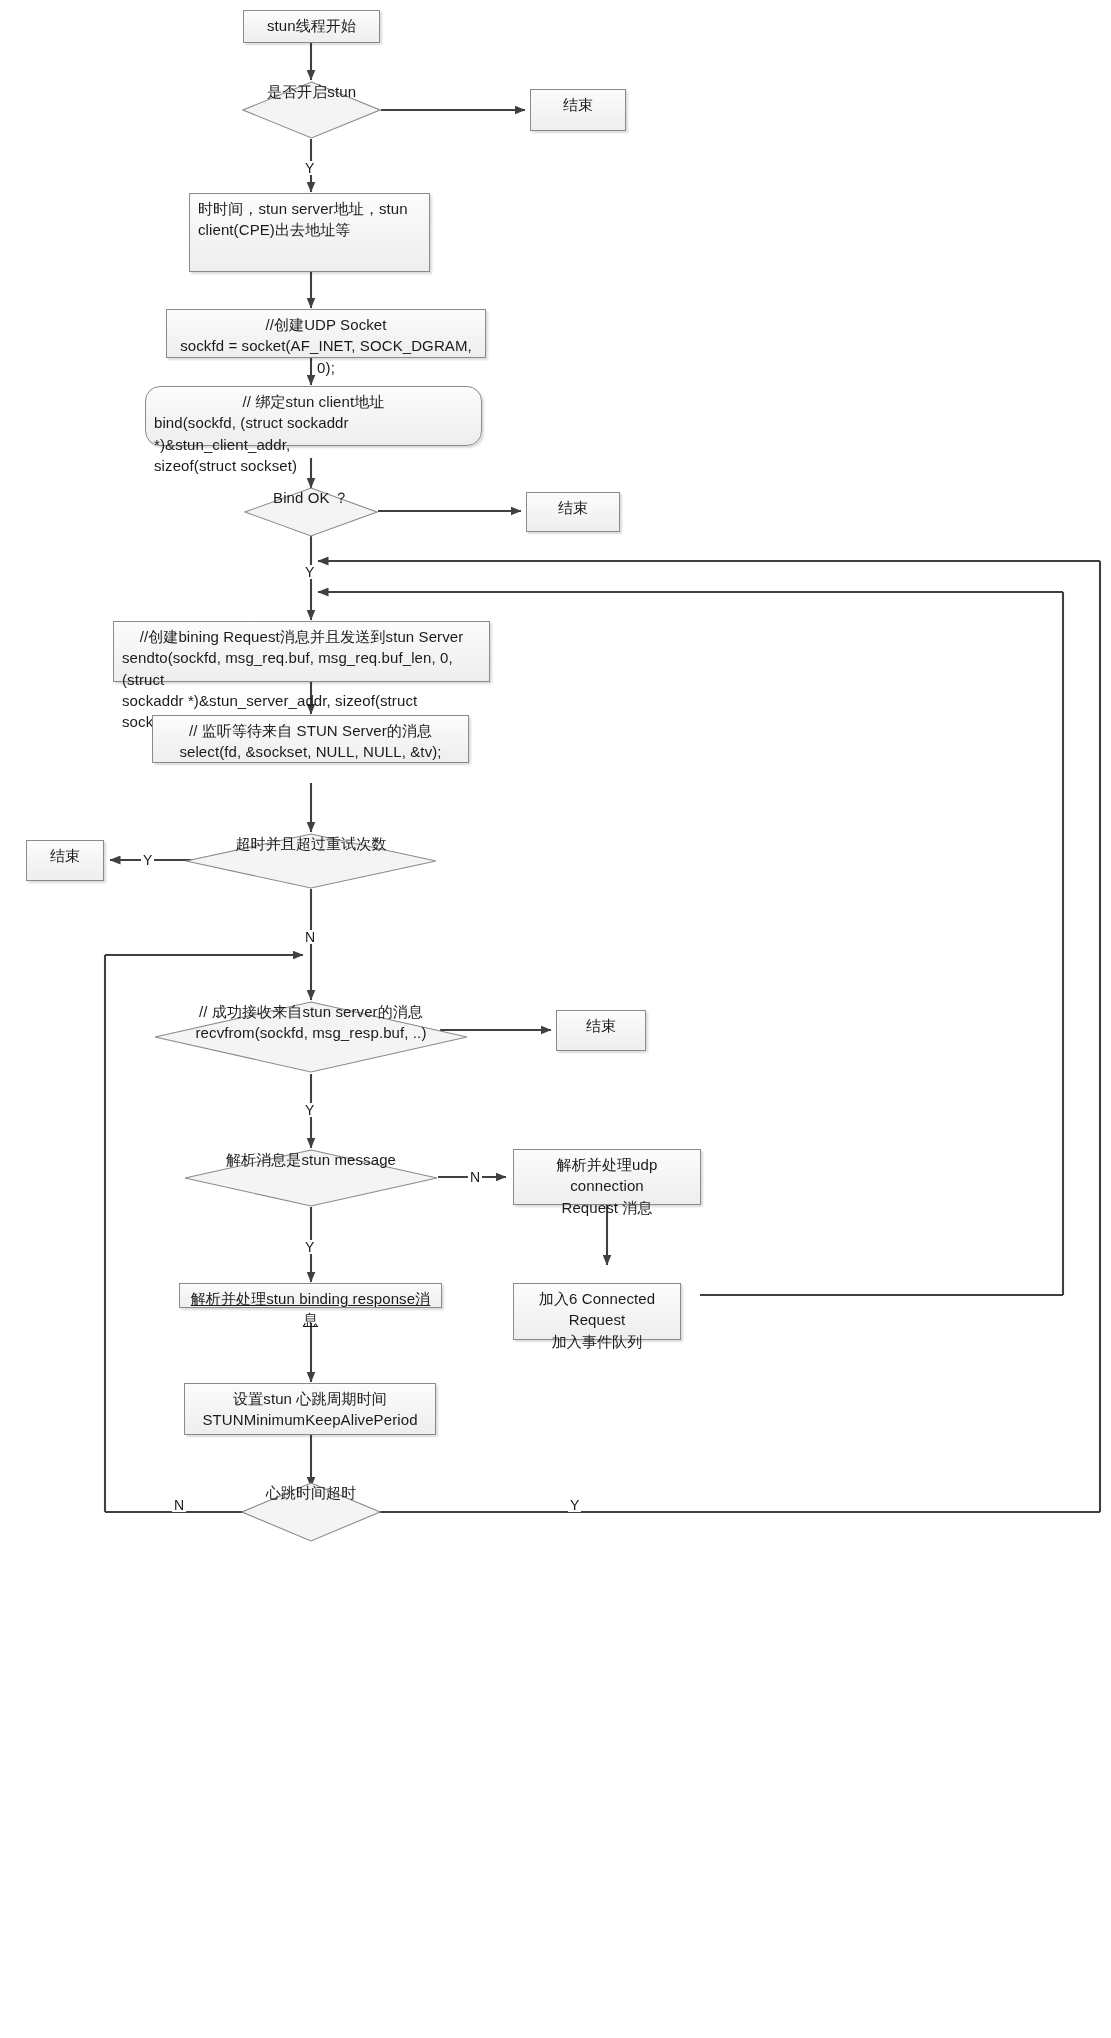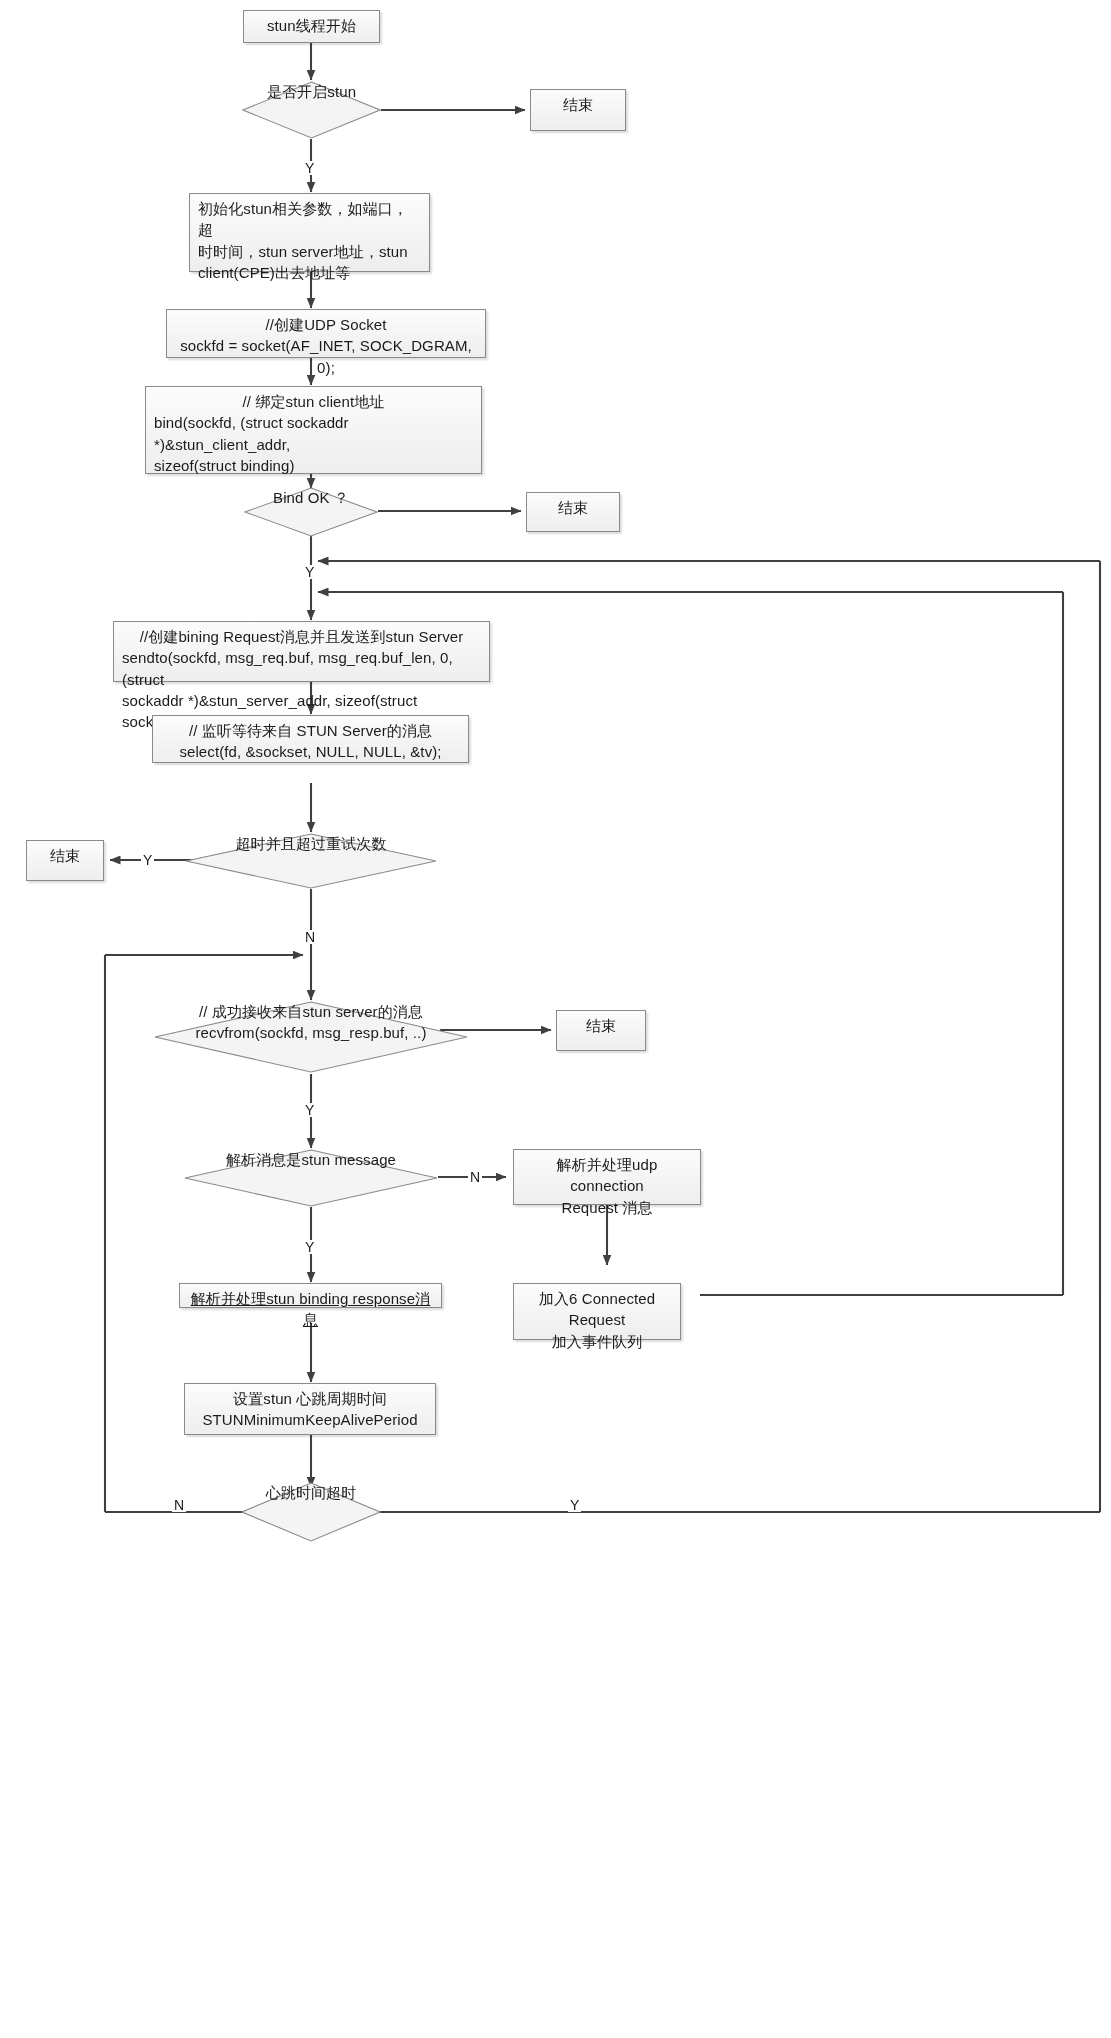--- a/index.html
+++ b/index.html
@@ -104,38 +104,37 @@
     </svg>
     <span class="txt ta-center">是否开启stun</span>
   </div>
 
   <div class="node box" style="left:530px;top:89px;width:96px;height:42px;">
     <span class="inner ta-center">结束</span>
   </div>
 
   <div class="node box ta-left" style="left:189px;top:193px;width:241px;height:79px;justify-content:flex-start;">
     <span class="inner ta-left">
-      <span class="l1">初始化stun相关参数，如端口，超</span>
       <span class="l1">时时间，stun server地址，stun</span>
       <span class="l1">client(CPE)出去地址等</span>
     </span>
   </div>
 
   <div class="node box" style="left:166px;top:309px;width:320px;height:49px;">
     <span class="inner">
       <span class="ind">//创建UDP Socket</span>
       <span class="l1">sockfd = socket(AF_INET, SOCK_DGRAM, 0);</span>
     </span>
   </div>
 
-  <div class="node box" style="left:145px;top:386px;width:337px;height:88px;">
+  <div class="node box" style="left:145px;top:386px;width:337px;height:60px;border-radius:15px;">
     <span class="inner ta-left">
       <span class="ind">// 绑定stun client地址</span>
       <span class="l1">bind(sockfd, (struct sockaddr *)&amp;stun_client_addr,</span>
-      <span class="l1">sizeof(struct binding)</span>
+      <span class="l1">sizeof(struct sockset)</span>
     </span>
   </div>
 
   <div class="node dia" style="left:244px;top:487px;width:134px;height:50px;">
     <svg class="shape" viewBox="0 0 134 50" preserveAspectRatio="none">
       <polygon points="67,1 133,25 67,49 1,25" fill="#f4f4f4" stroke="#8a8a8a" stroke-width="1.1"></polygon>
     </svg>
     <span class="txt ta-center">Bind OK ？</span>
   </div>
 

